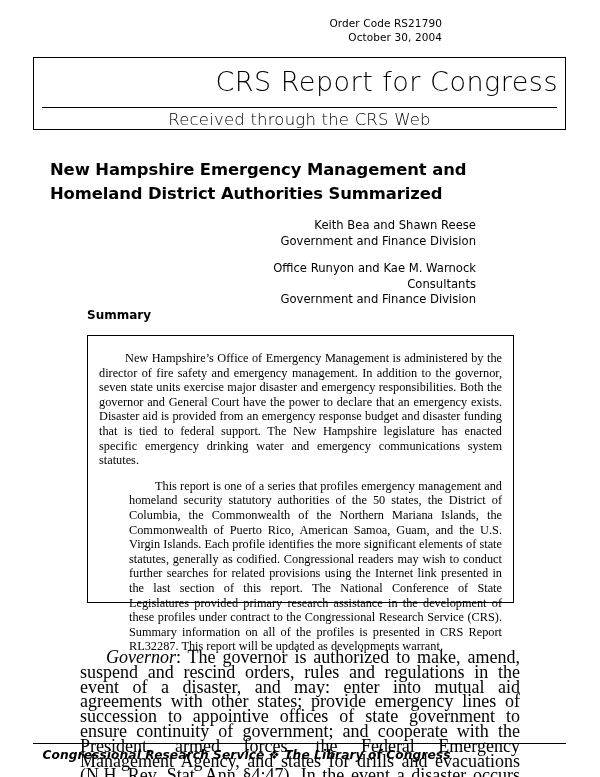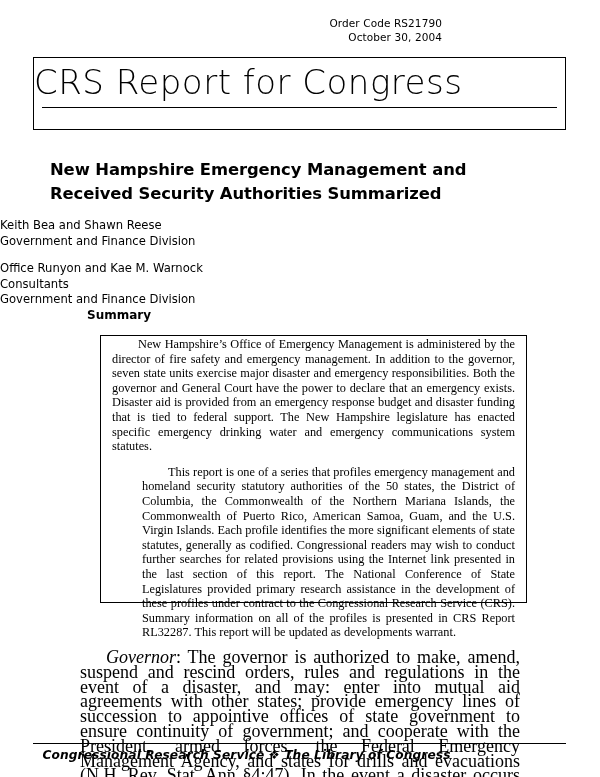--- a/index.html
+++ b/index.html
@@ -44,24 +44,24 @@
     top: 57px;
     width: 533px;
     height: 73px;
     border: 1.6px solid #000;
     box-sizing: border-box;
   }
   .masthead-title {
     position: absolute;
     left: 0; right: 7px;
     top: 4px;
-    text-align: left;
+    text-align: right;
     font-family: "DejaVu Sans", sans-serif;
     font-weight: 300;
-    font-size: 34px;
+    font-size: 27px;
     line-height: 40px;
     letter-spacing: 0.5px;
     white-space: nowrap;
   }
   .masthead-rule {
     position: absolute;
     left: 8px;
     right: 8px;
     top: 49px;
     height: 1.4px;
@@ -93,21 +93,21 @@
     line-height: 24px;
     letter-spacing: -0.1px;
   }
   .report-title div { white-space: nowrap; }
 
   
   .authors {
     position: absolute;
     left: 0; right: 0;
     top: 218px;
-    text-align: left;
+    text-align: right;
     font-family: "DejaVu Sans", sans-serif;
     font-size: 11.6px;
     line-height: 15.5px;
   }
   .authors .gap { height: 12px; }
 
   
   .h-summary {
     position: absolute;
     left: 87px;
@@ -121,27 +121,27 @@
     left: 87px;
     top: 623px;
     font-family: "DejaVu Sans", sans-serif;
     font-weight: bold;
     font-size: 13.2px;
   }
 
   
   .summary-box {
     position: absolute;
-    left: 100px;
+    left: 87px;
     top: 335px;
     width: 427px;
     height: 268px;
     border: 1.3px solid #000;
     box-sizing: border-box;
-    padding: 1px 11px 0 11px;
+    padding: 15px 11px 0 11px;
   }
   .summary-box p {
     margin: 0;
     font-family: "Liberation Serif", serif;
     font-size: 12.3px;
     line-height: 14.6px;
     text-align: justify;
     text-indent: 26px;
     hyphens: none;
   }
@@ -193,25 +193,26 @@
 <div class="page">
 
   <div class="order-block">
     <div>Order Code RS21790</div>
     <div>October 30, 2004</div>
   </div>
 
   <div class="masthead">
     <div class="masthead-title">CRS Report for Congress</div>
     <div class="masthead-rule"></div>
+    <div class="masthead-sub">Received through the CRS Web</div>
   </div>
 
   <div class="report-title">
     <div>New Hampshire Emergency Management and</div>
-    <div>Received Security Authorities Summarized</div>
+    <div>Homeland District Authorities Summarized</div>
   </div>
 
   <div class="authors">
     <div>Keith Bea and Shawn Reese</div>
     <div>Government and Finance Division</div>
     <div class="gap"></div>
     <div>Office Runyon and Kae M. Warnock</div>
     <div>Consultants</div>
     <div>Government and Finance Division</div>
   </div>

